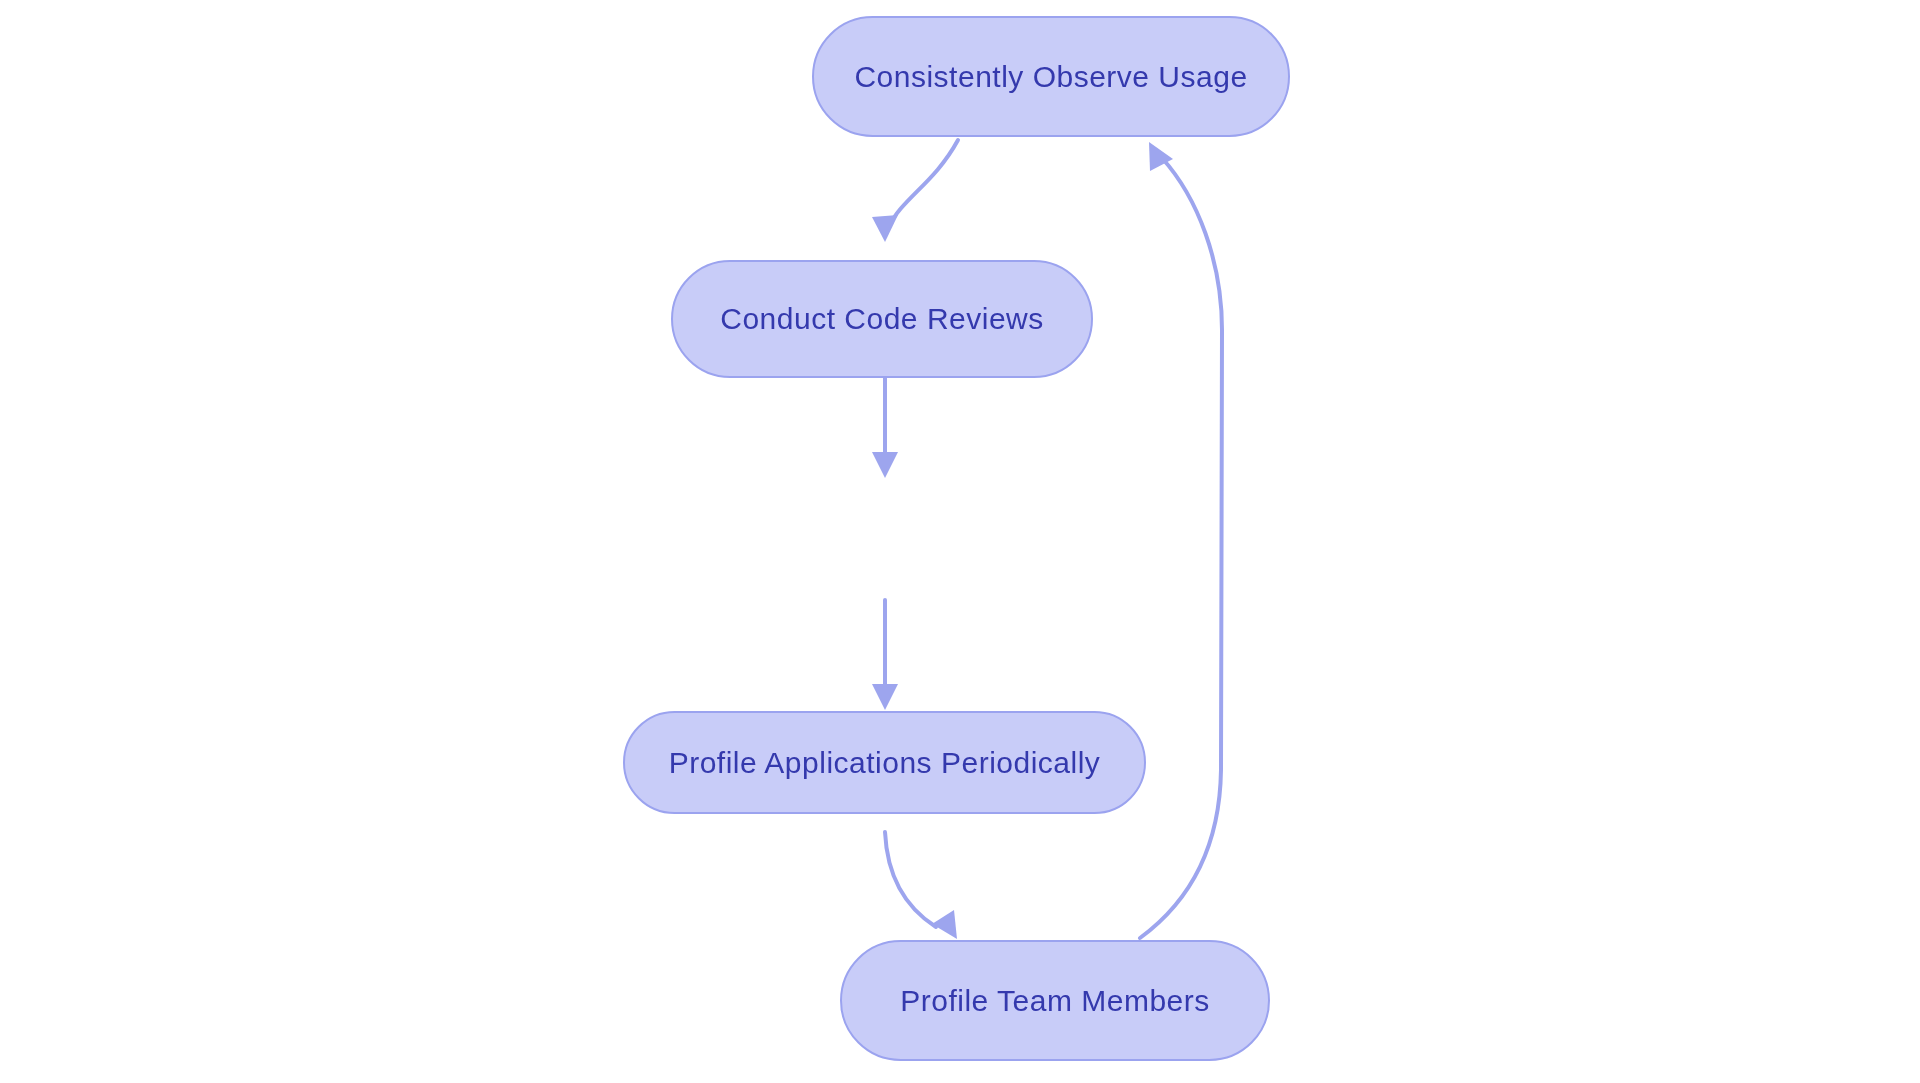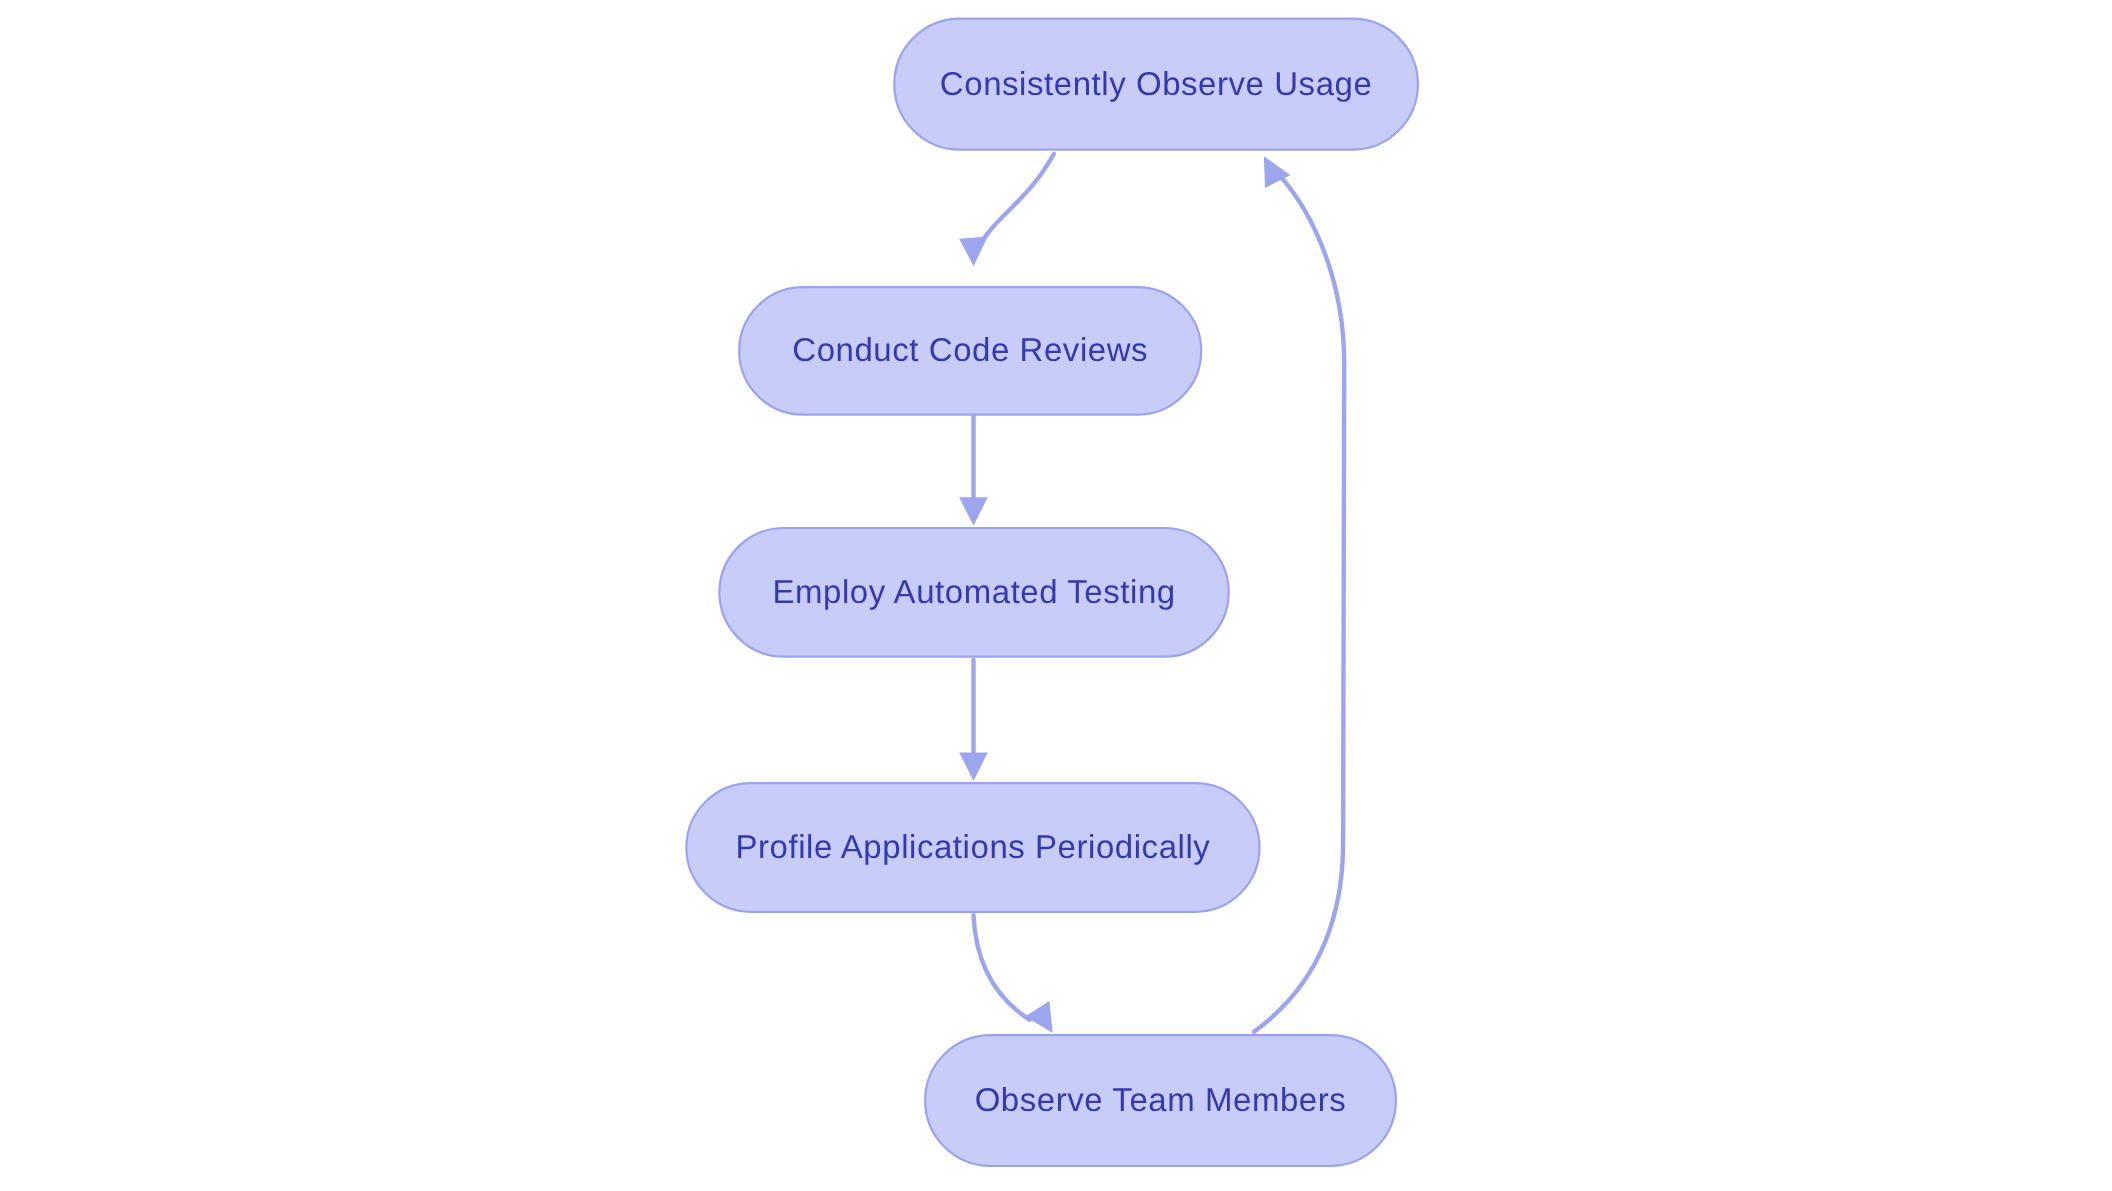--- a/index.html
+++ b/index.html
@@ -75,25 +75,22 @@
   </svg>
 
   <div class="node" style="left:812px; top:16px; width:478px; height:121px;">
     <span class="node-label">Consistently Observe Usage</span>
   </div>
 
   <div class="node" style="left:671px; top:260px; width:422px; height:118px;">
     <span class="node-label">Conduct Code Reviews</span>
   </div>
 
-  <div class="node" style="left:653px; top:479px; width:465px; height:119px;">
-    <span class="node-label">Employ Automated Testing</span>
-  </div>
 
-  <div class="node" style="left:623px; top:711px; width:523px; height:119px;">
+  <div class="node" style="left:623px; top:711px; width:523px; height:103px;">
     <span class="node-label">Profile Applications Periodically</span>
   </div>
 
   <div class="node" style="left:840px; top:940px; width:430px; height:121px;">
-    <span class="node-label">Observe Team Members</span>
+    <span class="node-label">Profile Team Members</span>
   </div>
 
 </div>
 
 </body></html>

